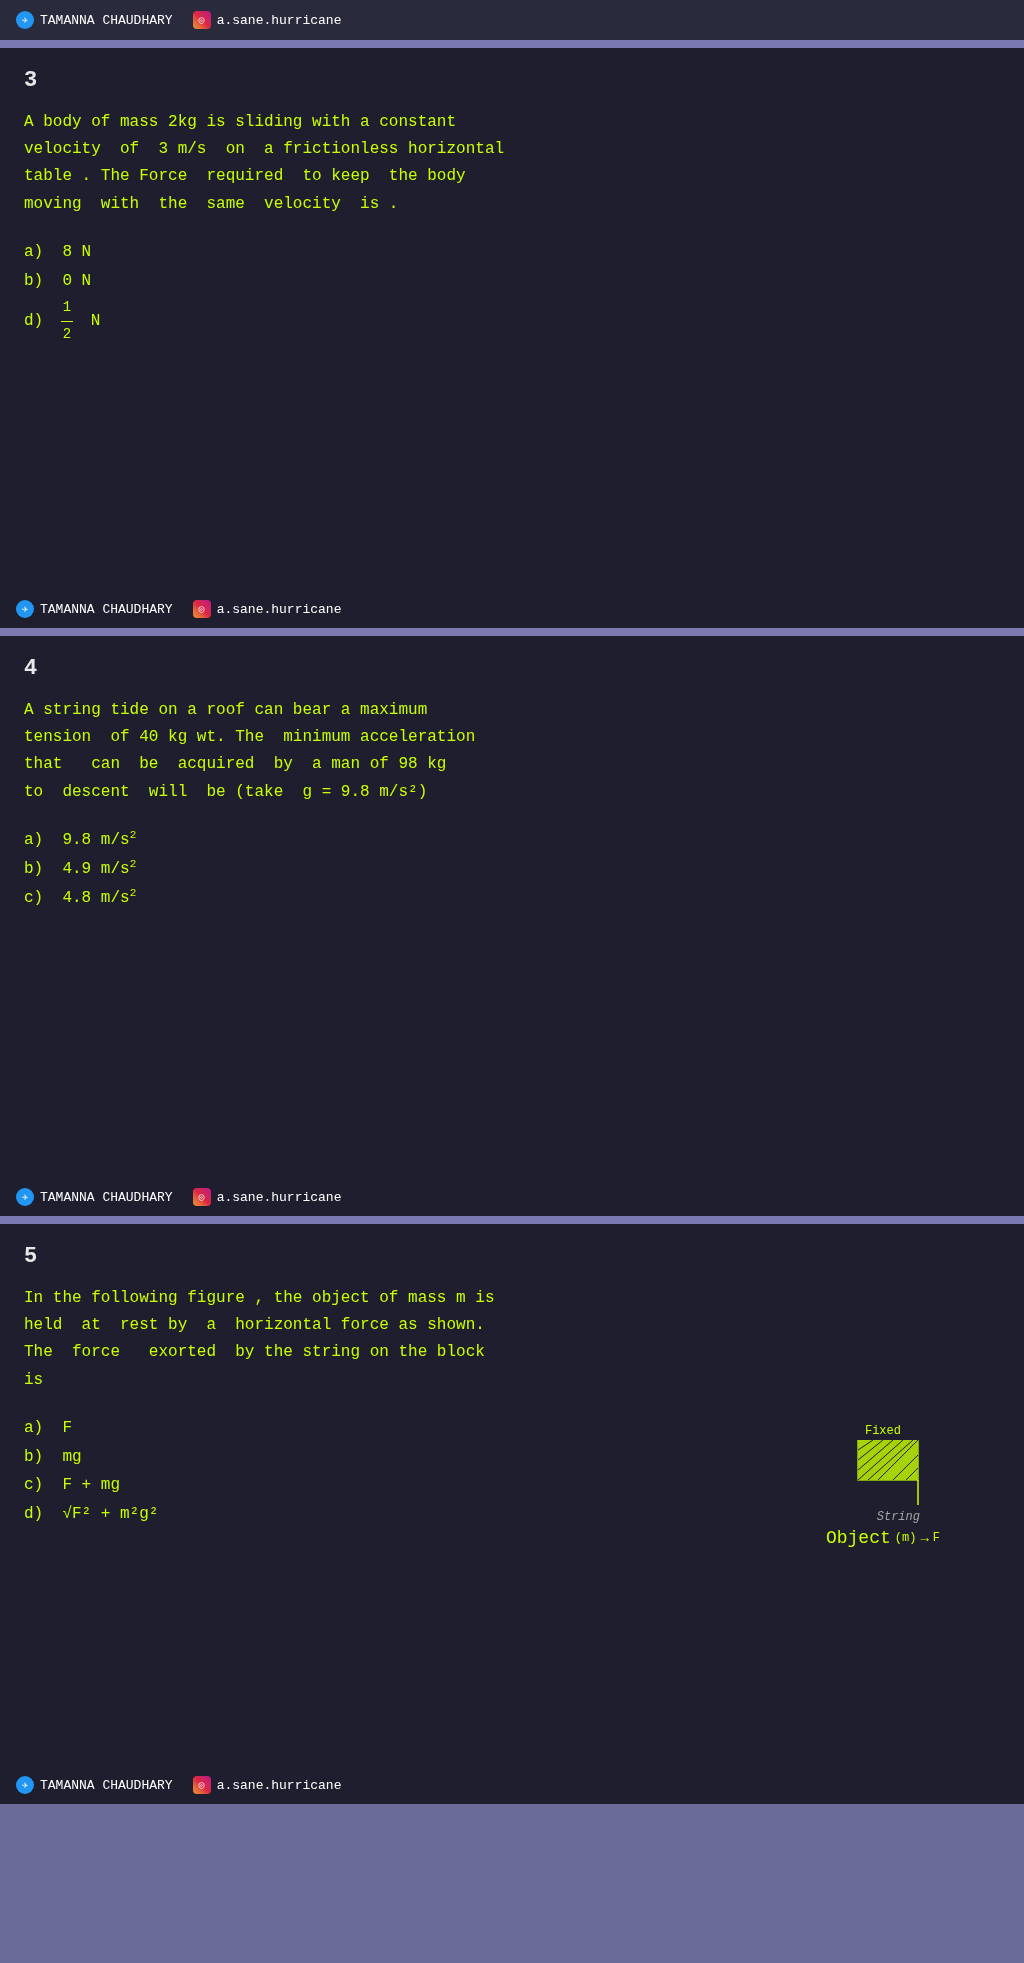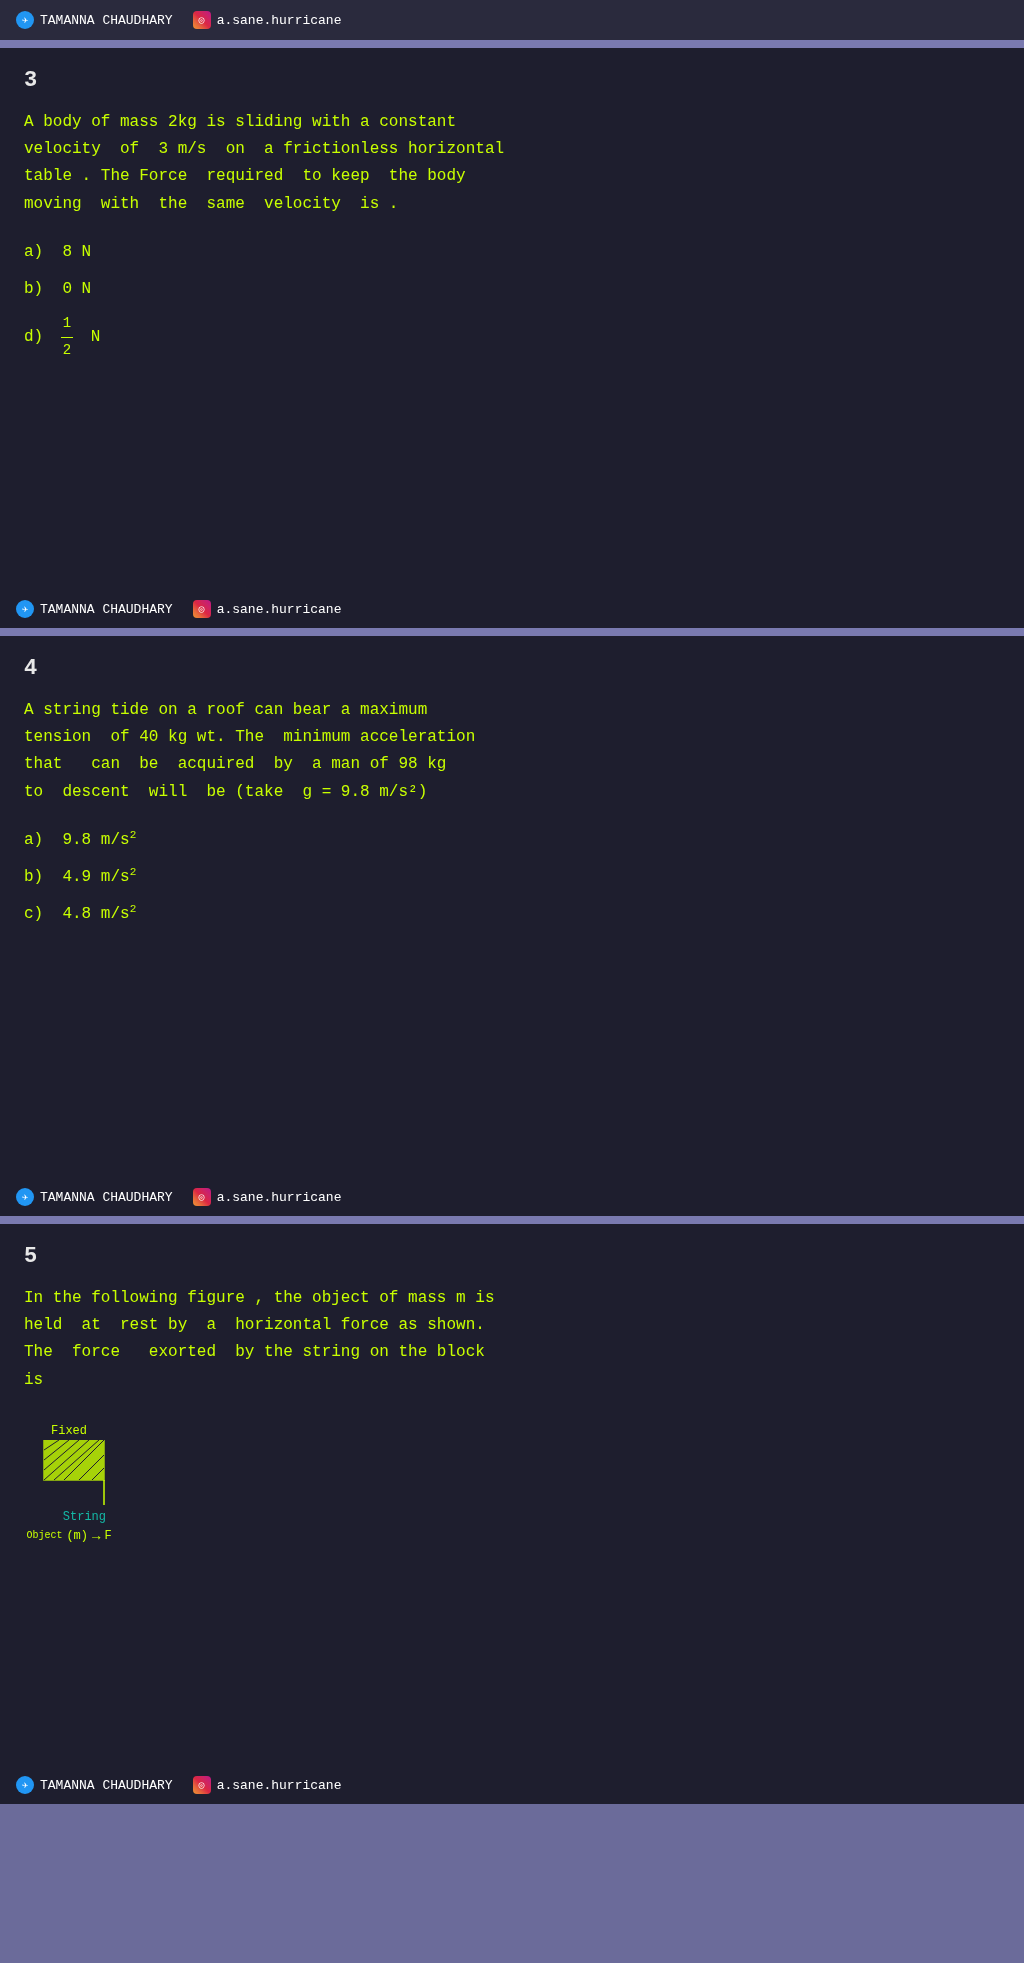--- a/index.html
+++ b/index.html
@@ -85,21 +85,20 @@
       font-size: 16px;
       line-height: 2;
       font-family: 'Courier New', monospace;
     }
 
     .option-item {
       display: flex;
       align-items: center;
       gap: 6px;
       line-height: 1.8;
-      margin-top: 8px;
     }
 
     .fraction {
       display: inline-flex;
       flex-direction: column;
       align-items: center;
       vertical-align: middle;
       margin: 0 2px;
     }
 
@@ -214,41 +213,55 @@
 
 <div class="section-separator"></div>
 
 <div class="card" style="padding-bottom:80px;">
   <div class="question-number">5</div>
   <div class="question-text">In the following figure , the object of mass m is
 held  at  rest by  a  horizontal force as shown.
 The  force   exorted  by the string on the block
 is</div>
   <div style="display:flex; justify-content:space-between; align-items:flex-start;">
+    <div class="options">
+      <div class="option-item">
+        <span>a)&nbsp; F</span>
+      </div>
+      <div class="option-item">
+        <span>b)&nbsp; mg</span>
+      </div>
+      <div class="option-item">
+        <span>c)&nbsp; F + mg</span>
+      </div>
+      <div class="option-item">
+        <span>d)&nbsp; √F² + m²g²</span>
+      </div>
+    </div>
 
     <div style="display:flex; flex-direction:column; align-items:center; margin-right:60px; margin-top:10px;">
       <div style="color:#c8ff00; font-size:12px; margin-bottom:2px;">Fixed</div>
       <svg width="90" height="70">
 
         <rect x="20" y="0" width="60" height="40" fill="#c8ff00" opacity="0.8" stroke="#c8ff00" stroke-width="1.5"></rect>
 
         <line x1="20" y1="10" x2="35" y2="0" stroke="#1e1e2e" stroke-width="1"></line>
         <line x1="20" y1="20" x2="45" y2="0" stroke="#1e1e2e" stroke-width="1"></line>
         <line x1="20" y1="30" x2="55" y2="0" stroke="#1e1e2e" stroke-width="1"></line>
         <line x1="20" y1="40" x2="65" y2="0" stroke="#1e1e2e" stroke-width="1"></line>
         <line x1="30" y1="40" x2="75" y2="0" stroke="#1e1e2e" stroke-width="1"></line>
         <line x1="40" y1="40" x2="80" y2="0" stroke="#1e1e2e" stroke-width="1"></line>
         <line x1="55" y1="40" x2="80" y2="15" stroke="#1e1e2e" stroke-width="1"></line>
         <line x1="68" y1="40" x2="80" y2="28" stroke="#1e1e2e" stroke-width="1"></line>
 
         <line x1="80" y1="40" x2="80" y2="65" stroke="#c8ff00" stroke-width="1.5"></line>
       </svg>
-      <div style="color:#14b8a6; font-size:12px; margin-top:0px; text-align:right; width:90px; padding-right:8px;">String</div>
+      <div style="color:#a3a3a3; font-size:12px; margin-top:0px; text-align:right; width:90px; padding-right:8px;font-style:italic;">String</div>
       <div style="display:flex; align-items:center; gap:4px; margin-top:4px;">
-        <span style="color:#c8ff00; font-size:10px;">Object</span>
+        <span style="color:#c8ff00; font-size:18px;">Object</span>
         <span style="color:#c8ff00; font-size:12px;">(m)</span>
         <span style="color:#c8ff00; font-size:14px;">→</span>
         <span style="color:#c8ff00; font-size:12px;">F</span>
       </div>
     </div>
   </div>
 
   <div class="card-footer">
     <div class="top-bar-item">
       <div class="telegram-icon">✈</div>

